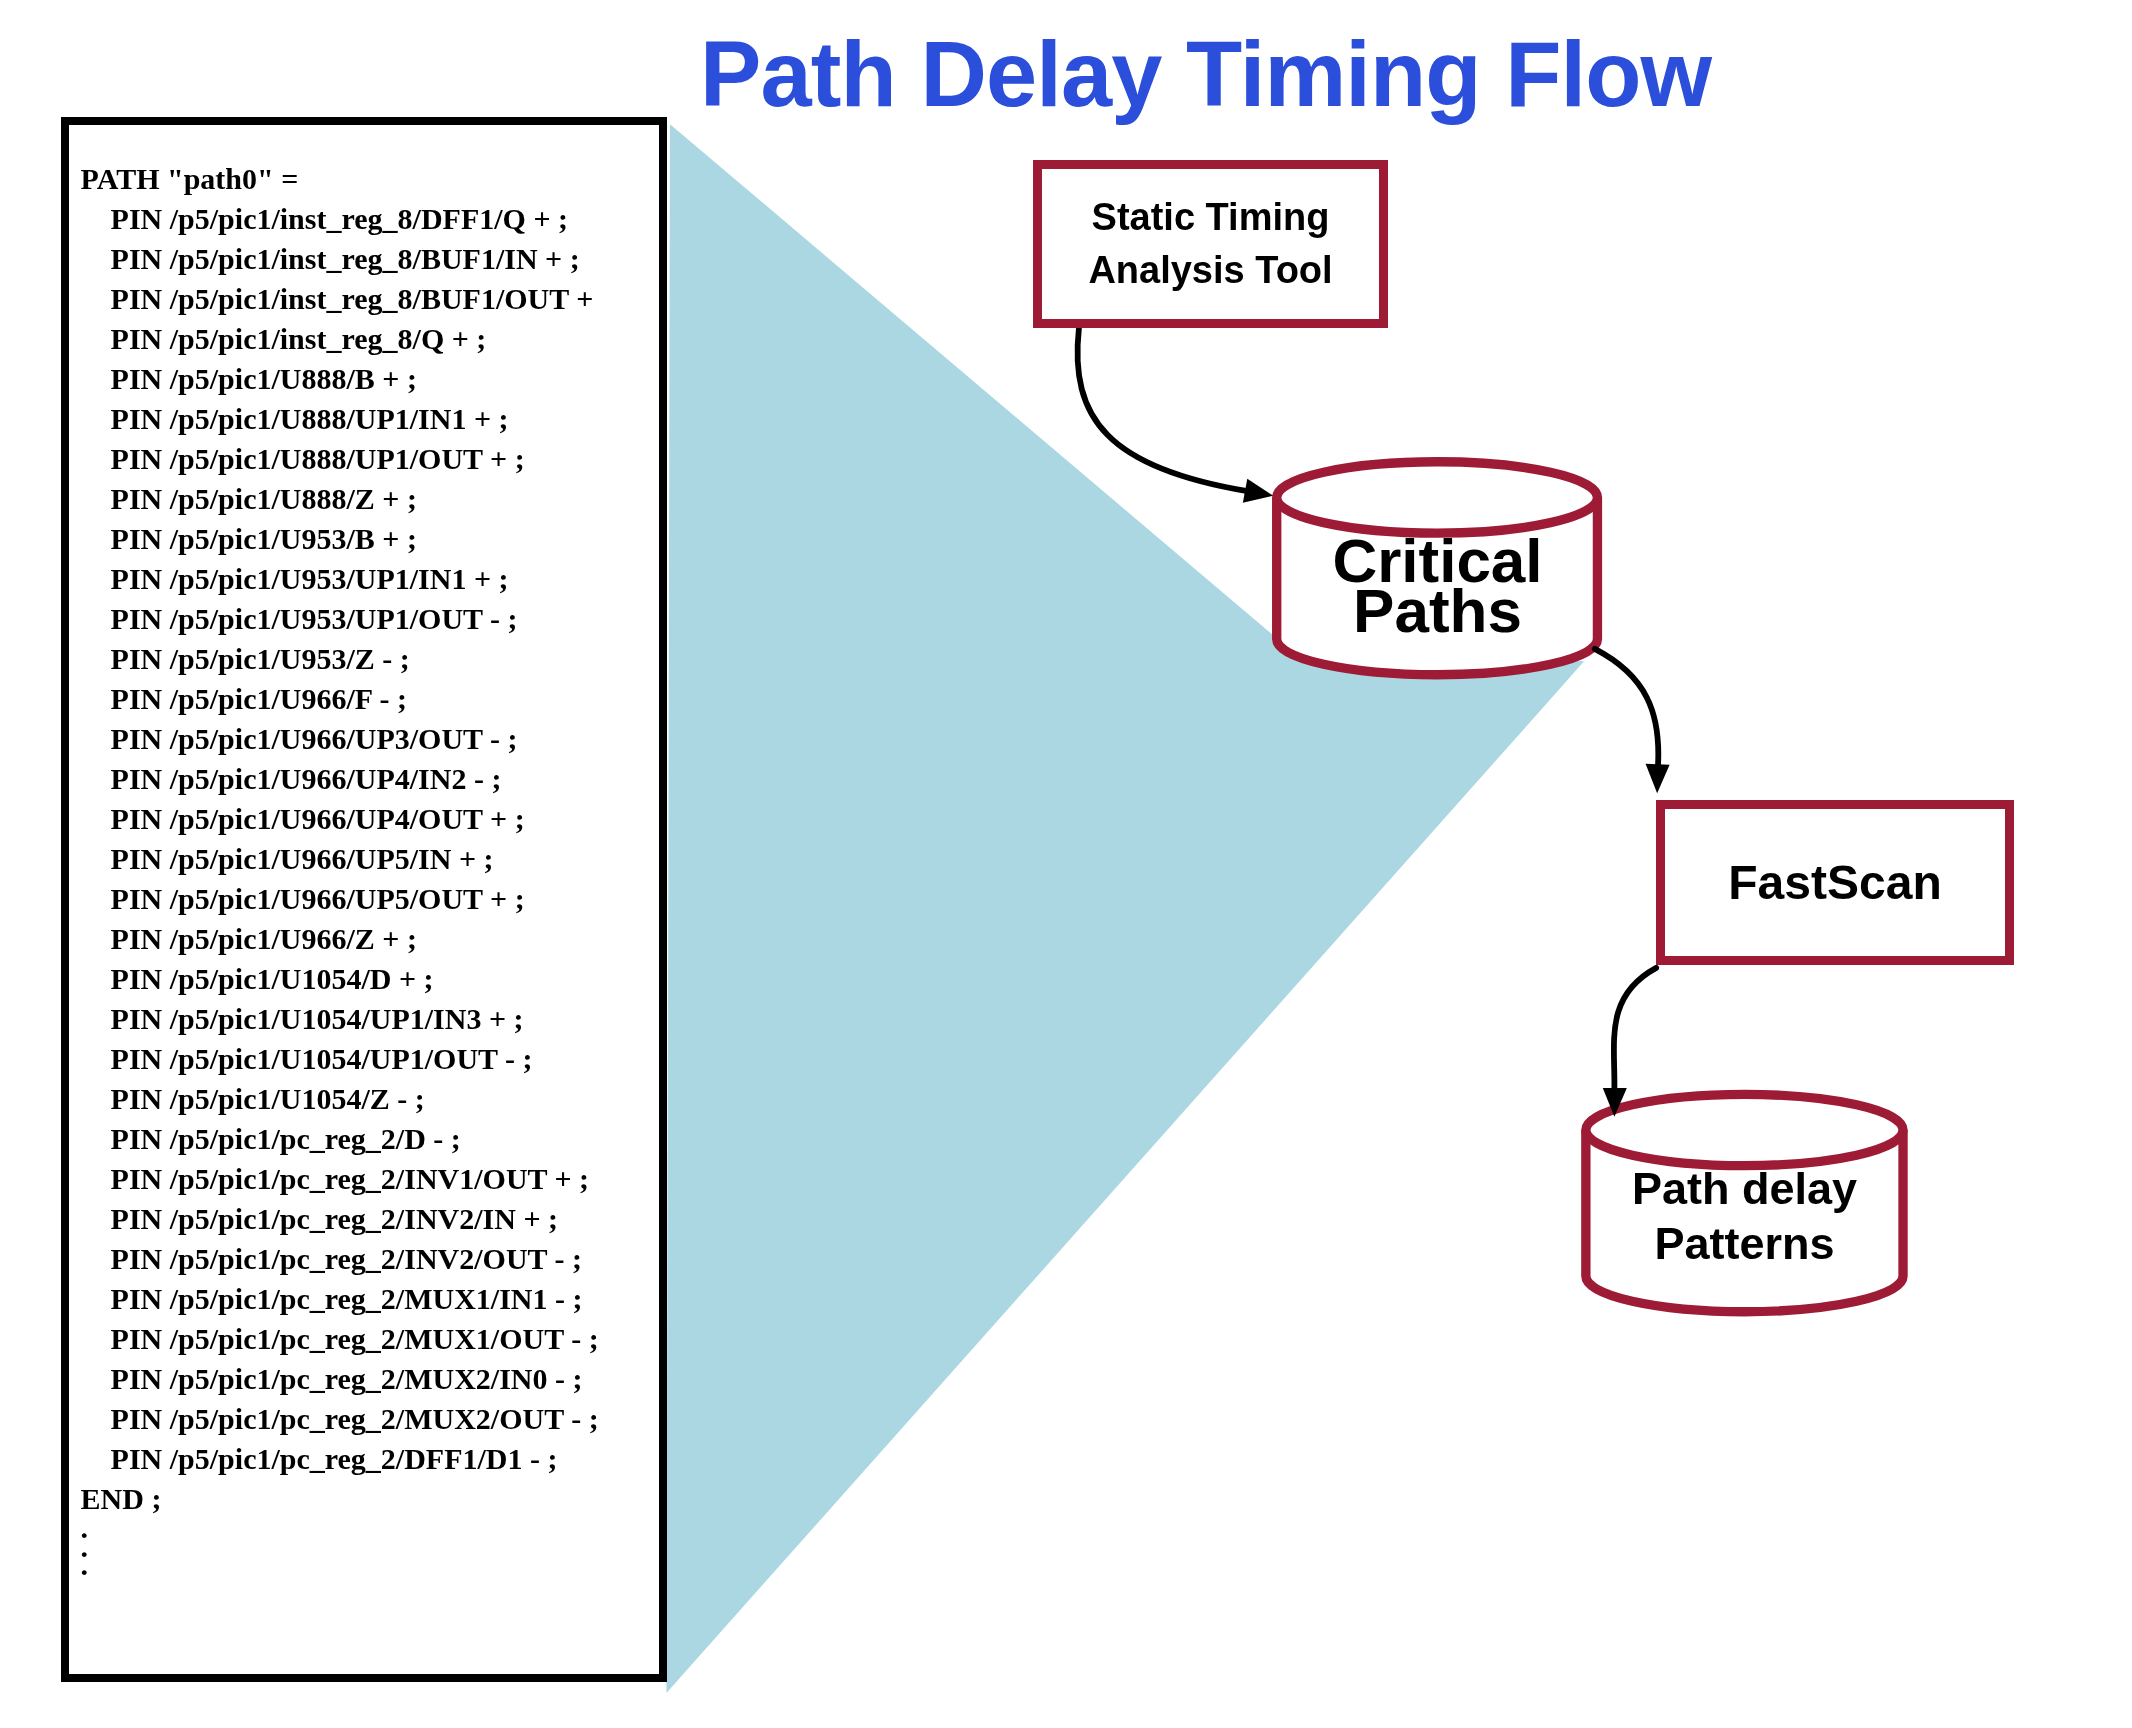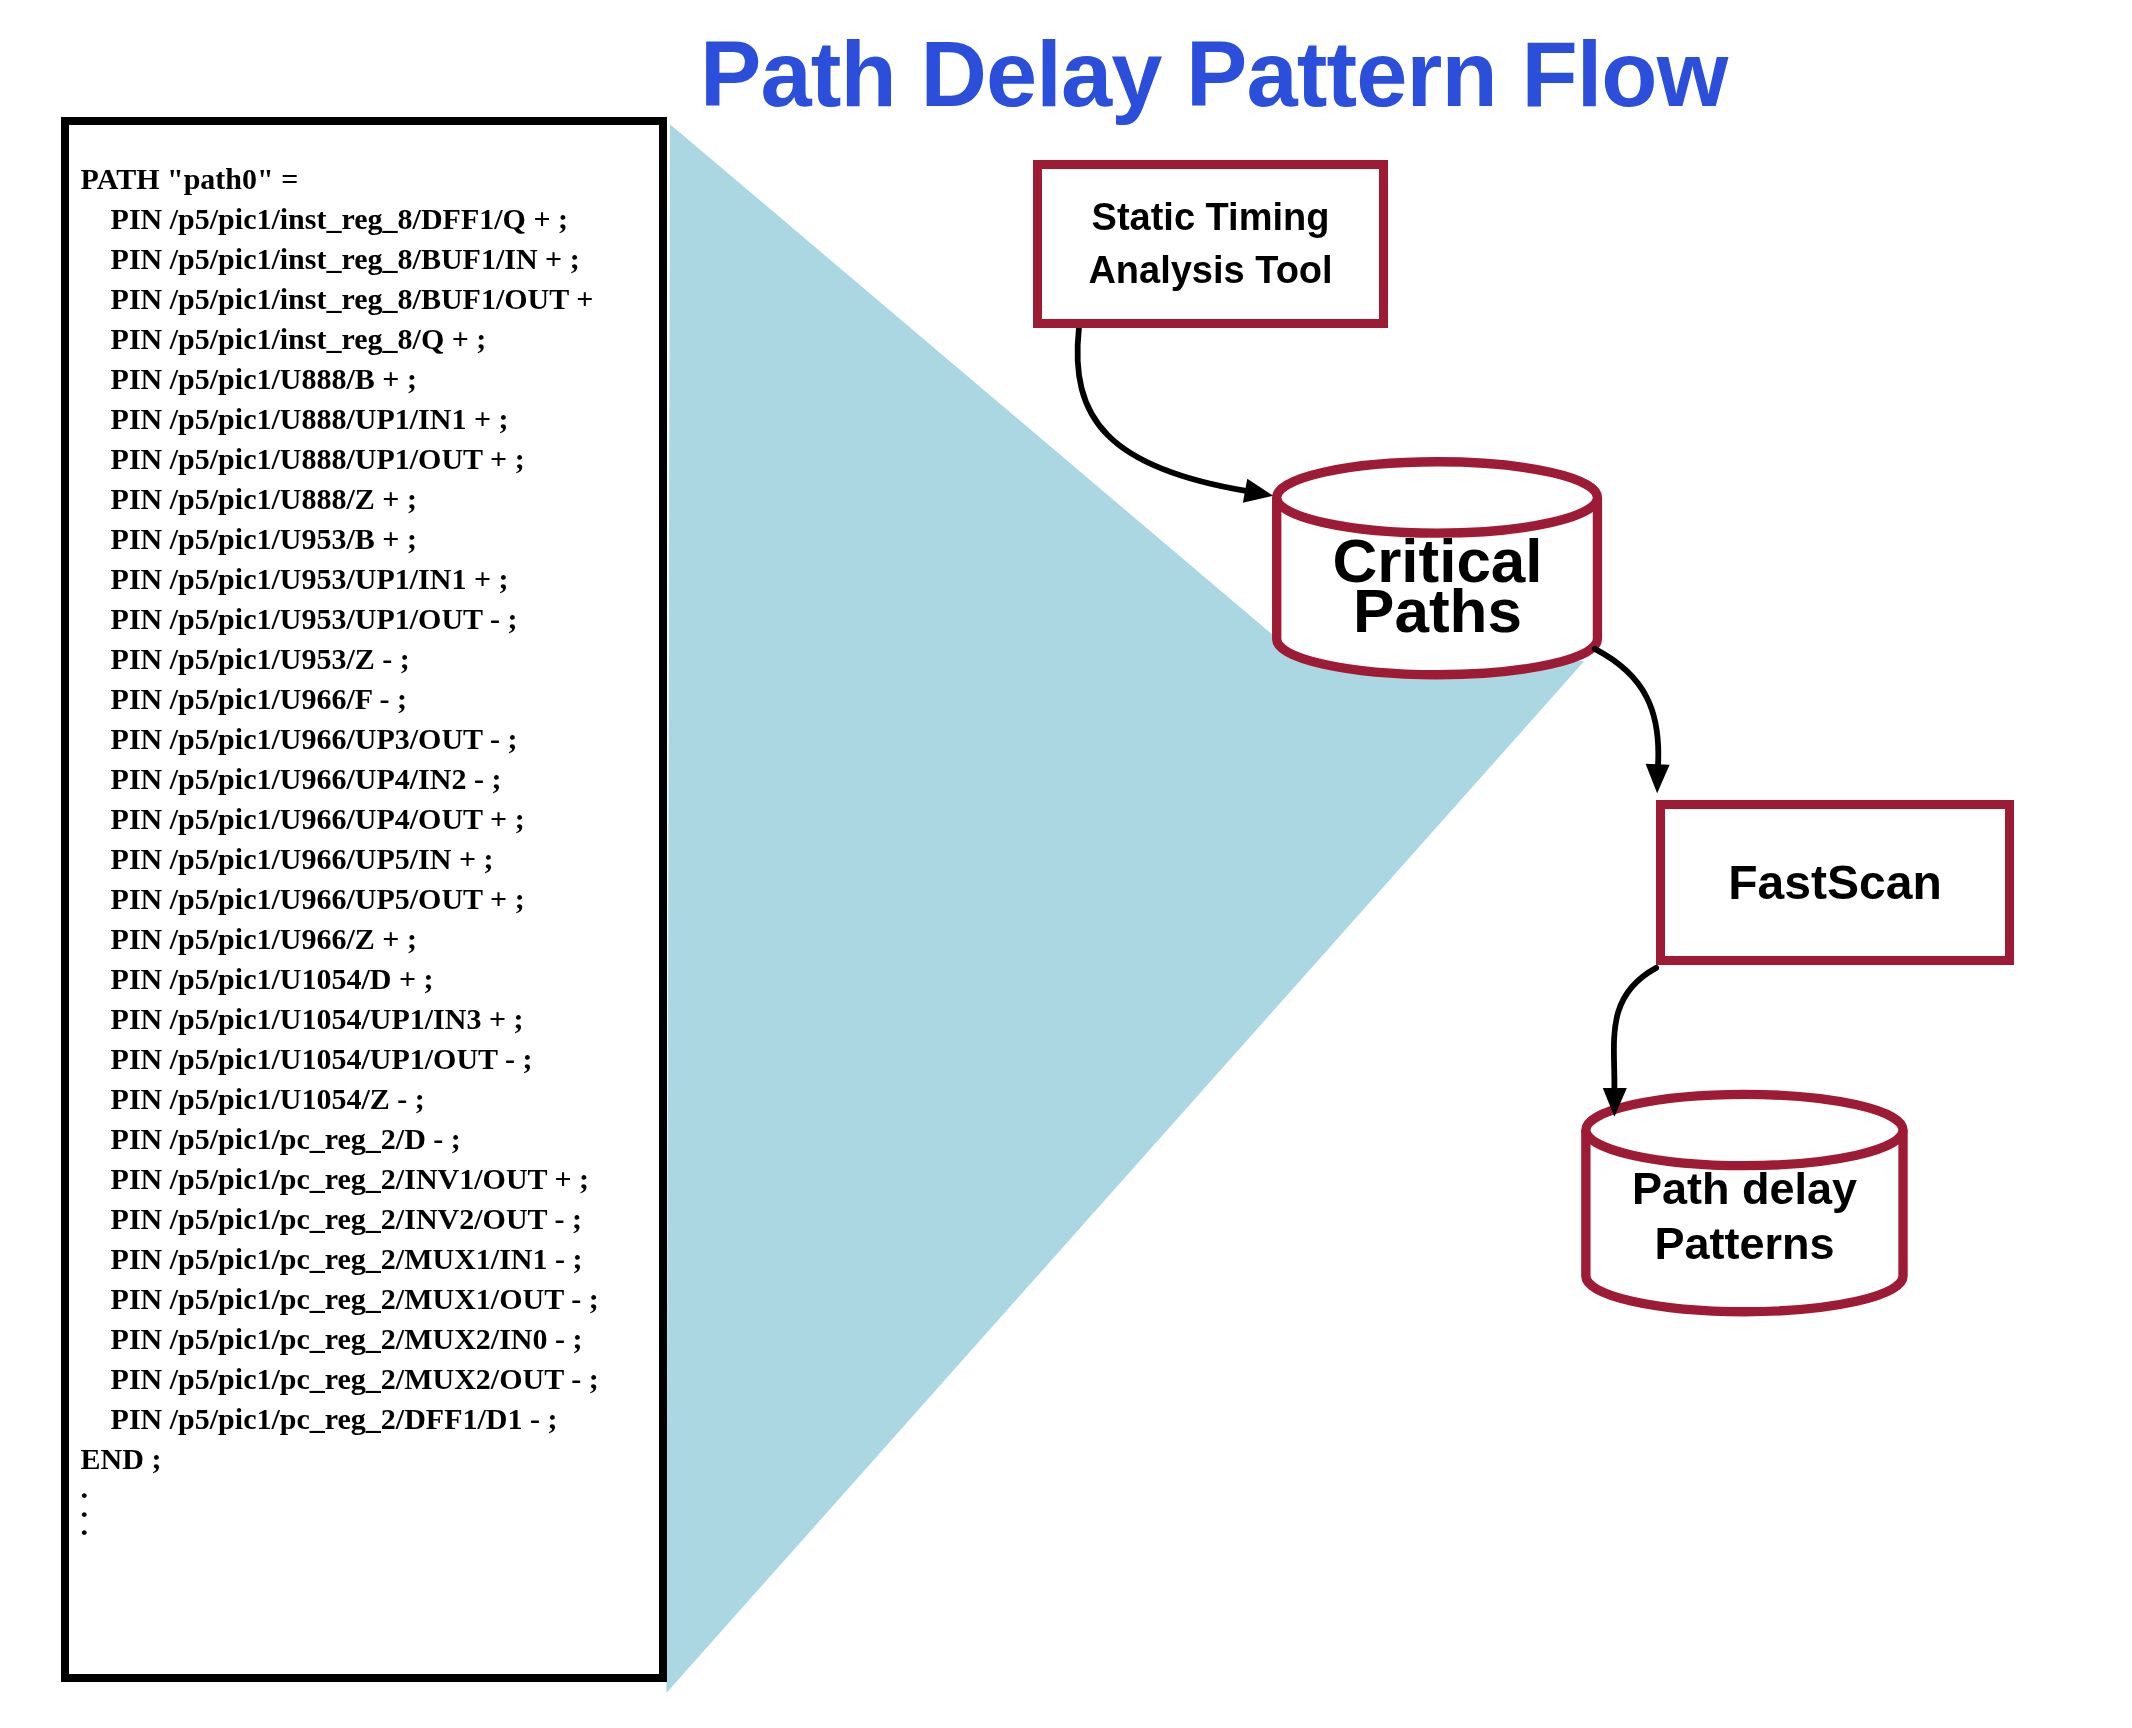--- a/index.html
+++ b/index.html
@@ -131,21 +131,21 @@
       <path class="flow-arrow" d="M 1790 728 C 1848 758, 1864 800, 1861 858"></path>
       <polygon class="arrow-head" points="1860,890 1847,857 1874,858"></polygon>
     </g>
 
     <g>
       <path class="flow-arrow" d="M 1859 1086 C 1800 1118, 1813 1170, 1812 1222"></path>
       <polygon class="arrow-head" points="1812,1253 1799,1221 1826,1221"></polygon>
     </g>
   </svg>
 
-  <div class="page-title">Path Delay Pattern Flow</div>
+  <div class="page-title">Path Delay Timing Flow</div>
 
   <div class="code-box">
     <div class="code-lines">
         <div class="code-line">PATH "path0" =</div>
         <div class="code-line">    PIN /p5/pic1/inst_reg_8/DFF1/Q + ;</div>
         <div class="code-line">    PIN /p5/pic1/inst_reg_8/BUF1/IN + ;</div>
         <div class="code-line">    PIN /p5/pic1/inst_reg_8/BUF1/OUT +</div>
         <div class="code-line">    PIN /p5/pic1/inst_reg_8/Q + ;</div>
         <div class="code-line">    PIN /p5/pic1/U888/B + ;</div>
         <div class="code-line">    PIN /p5/pic1/U888/UP1/IN1 + ;</div>
@@ -161,20 +161,21 @@
         <div class="code-line">    PIN /p5/pic1/U966/UP4/OUT + ;</div>
         <div class="code-line">    PIN /p5/pic1/U966/UP5/IN + ;</div>
         <div class="code-line">    PIN /p5/pic1/U966/UP5/OUT + ;</div>
         <div class="code-line">    PIN /p5/pic1/U966/Z + ;</div>
         <div class="code-line">    PIN /p5/pic1/U1054/D + ;</div>
         <div class="code-line">    PIN /p5/pic1/U1054/UP1/IN3 + ;</div>
         <div class="code-line">    PIN /p5/pic1/U1054/UP1/OUT - ;</div>
         <div class="code-line">    PIN /p5/pic1/U1054/Z - ;</div>
         <div class="code-line">    PIN /p5/pic1/pc_reg_2/D - ;</div>
         <div class="code-line">    PIN /p5/pic1/pc_reg_2/INV1/OUT + ;</div>
+        <div class="code-line">    PIN /p5/pic1/pc_reg_2/INV2/IN + ;</div>
         <div class="code-line">    PIN /p5/pic1/pc_reg_2/INV2/OUT - ;</div>
         <div class="code-line">    PIN /p5/pic1/pc_reg_2/MUX1/IN1 - ;</div>
         <div class="code-line">    PIN /p5/pic1/pc_reg_2/MUX1/OUT - ;</div>
         <div class="code-line">    PIN /p5/pic1/pc_reg_2/MUX2/IN0 - ;</div>
         <div class="code-line">    PIN /p5/pic1/pc_reg_2/MUX2/OUT - ;</div>
         <div class="code-line">    PIN /p5/pic1/pc_reg_2/DFF1/D1 - ;</div>
         <div class="code-line">END ;</div>
       </div>
     <div class="code-ellipsis">
         <div class="code-dot-line">.</div>

